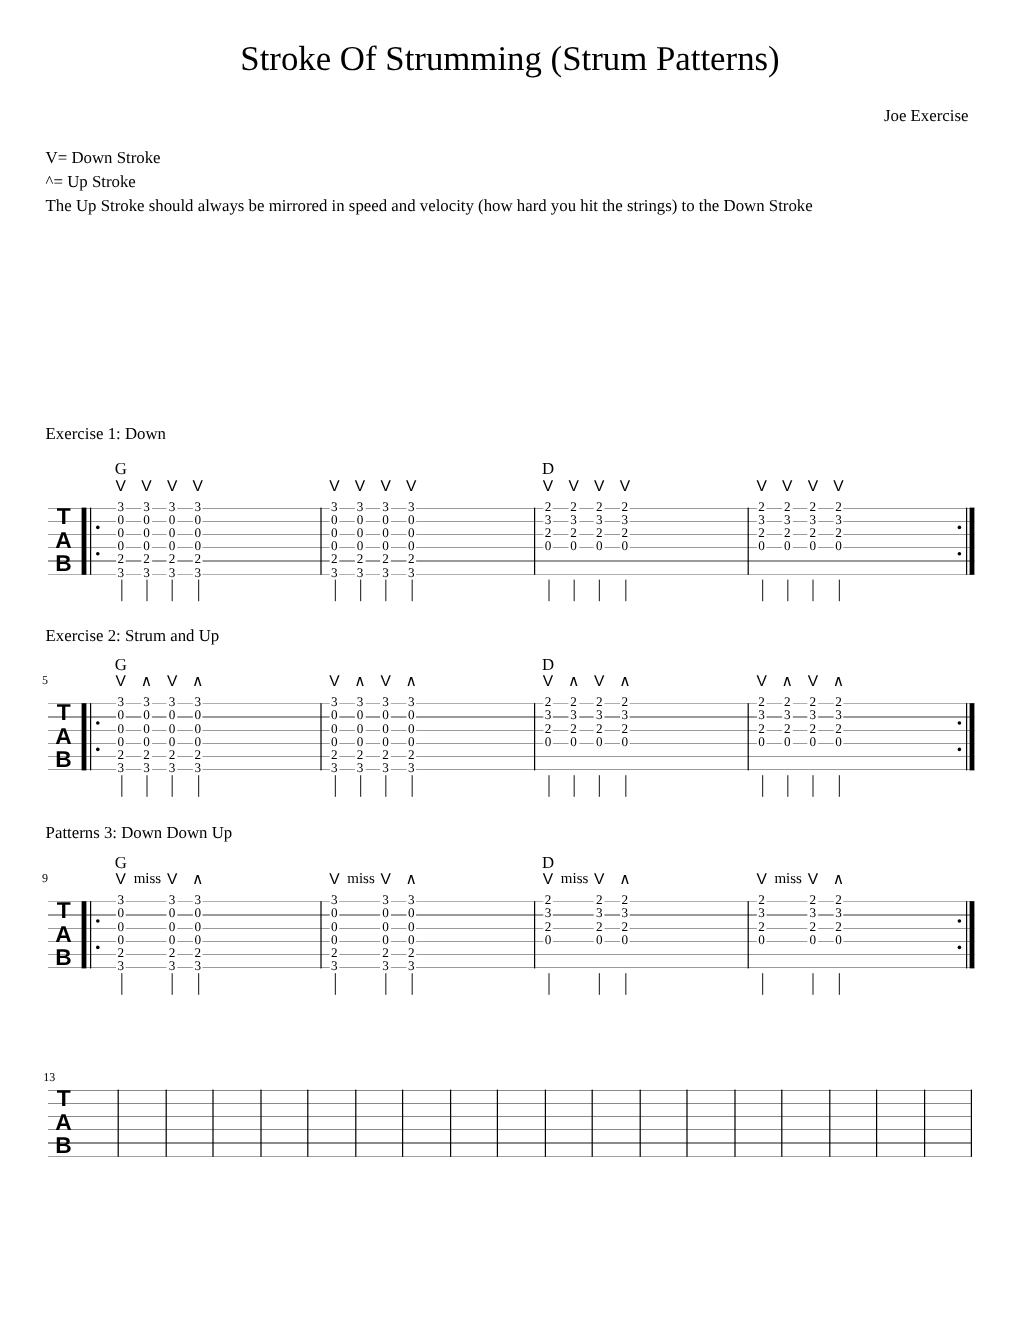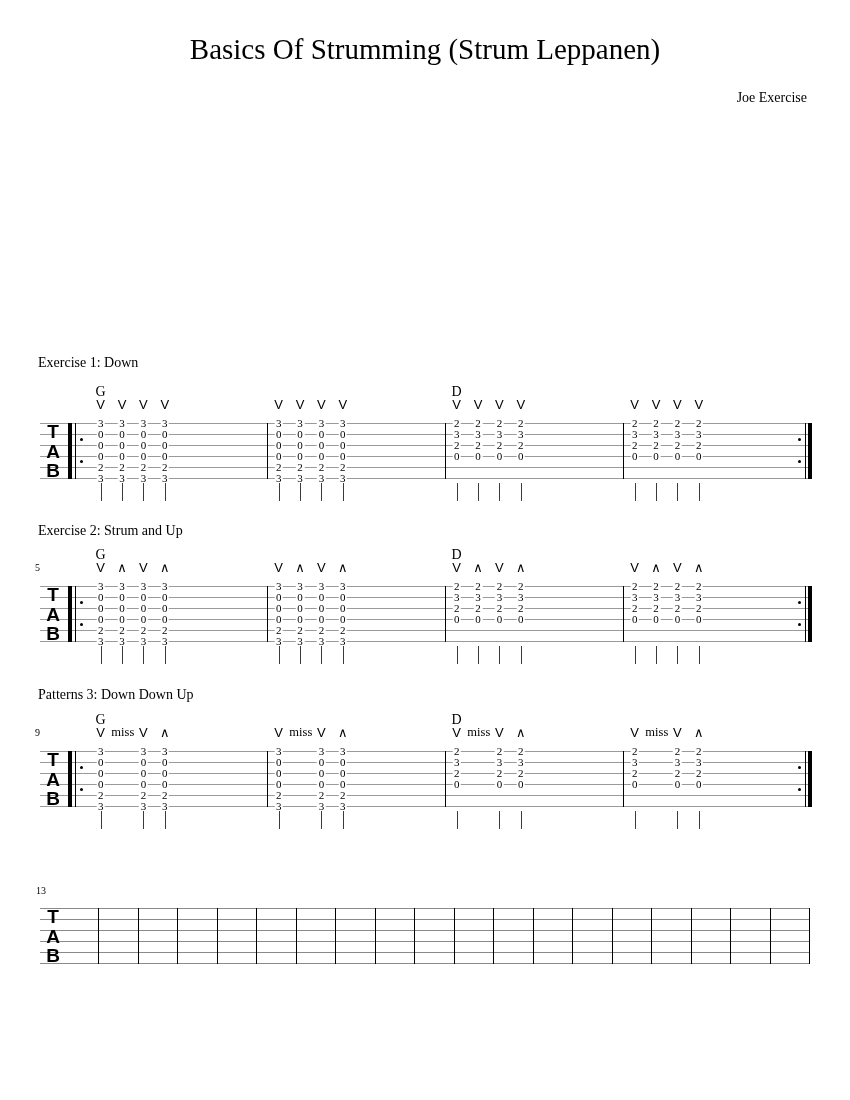--- a/index.html
+++ b/index.html
@@ -40,23 +40,28 @@
       background:repeating-linear-gradient(to bottom,#8a8a8a 0px,#8a8a8a 1px,transparent 1px,transparent 11px);}
   .final-measures{position:absolute;left:58px;right:2px;top:23px;height:56px;display:flex;
       border-left:1px solid #000;}
   .final-measures .cell{flex:1;border-right:1px solid #000;}
   .final-clef{top:23px;}
 </style>
 </head>
 <body>
 
 <div class="sheet">
-  <h1 class="title">Basics Of Strumming (Strum Leppanen)</h1>
+  <h1 class="title">Stroke Of Strumming (Strum Patterns)</h1>
   <div class="author">Joe Exercise</div>
 
+  <div class="legend">
+    <div>V= Down Stroke</div>
+    <div>^= Up Stroke</div>
+    <div>The Up Stroke should always be mirrored in speed and velocity (how hard you hit the strings) to the Down Stroke</div>
+  </div>
 
   <div class="ex-label" style="top:355px">Exercise 1: Down</div>
   <div class="system" style="top:386px">
       <div class="stafflines"></div>
       <div class="tab-clef">
         <span>T</span>
         <span>A</span>
         <span>B</span>
       </div>
       <div class="bar-thick" style="left: 28px;"></div>
@@ -545,21 +550,21 @@
           </div>
         </div>
       </div>
       <div class="rpt-dot" style="right: 11px; top: 52px;"></div>
       <div class="rpt-dot" style="right: 11px; top: 74px;"></div>
       <div class="bar-thin" style="right: 6px;"></div>
       <div class="bar-thick" style="right: 0px;"></div>
     </div>
 
   <div class="final-system" style="top:885px">
-      <div class="mm-number" style="top: 0px; left: -4px;">13</div>
+      <div class="mm-number" style="top: 8px; left: -4px;">13</div>
       <div class="final-staff"></div>
       <div class="tab-clef final-clef">
         <span>T</span>
         <span>A</span>
         <span>B</span>
       </div>
       <div class="final-measures">
         <div class="cell"></div>
         <div class="cell"></div>
         <div class="cell"></div>

